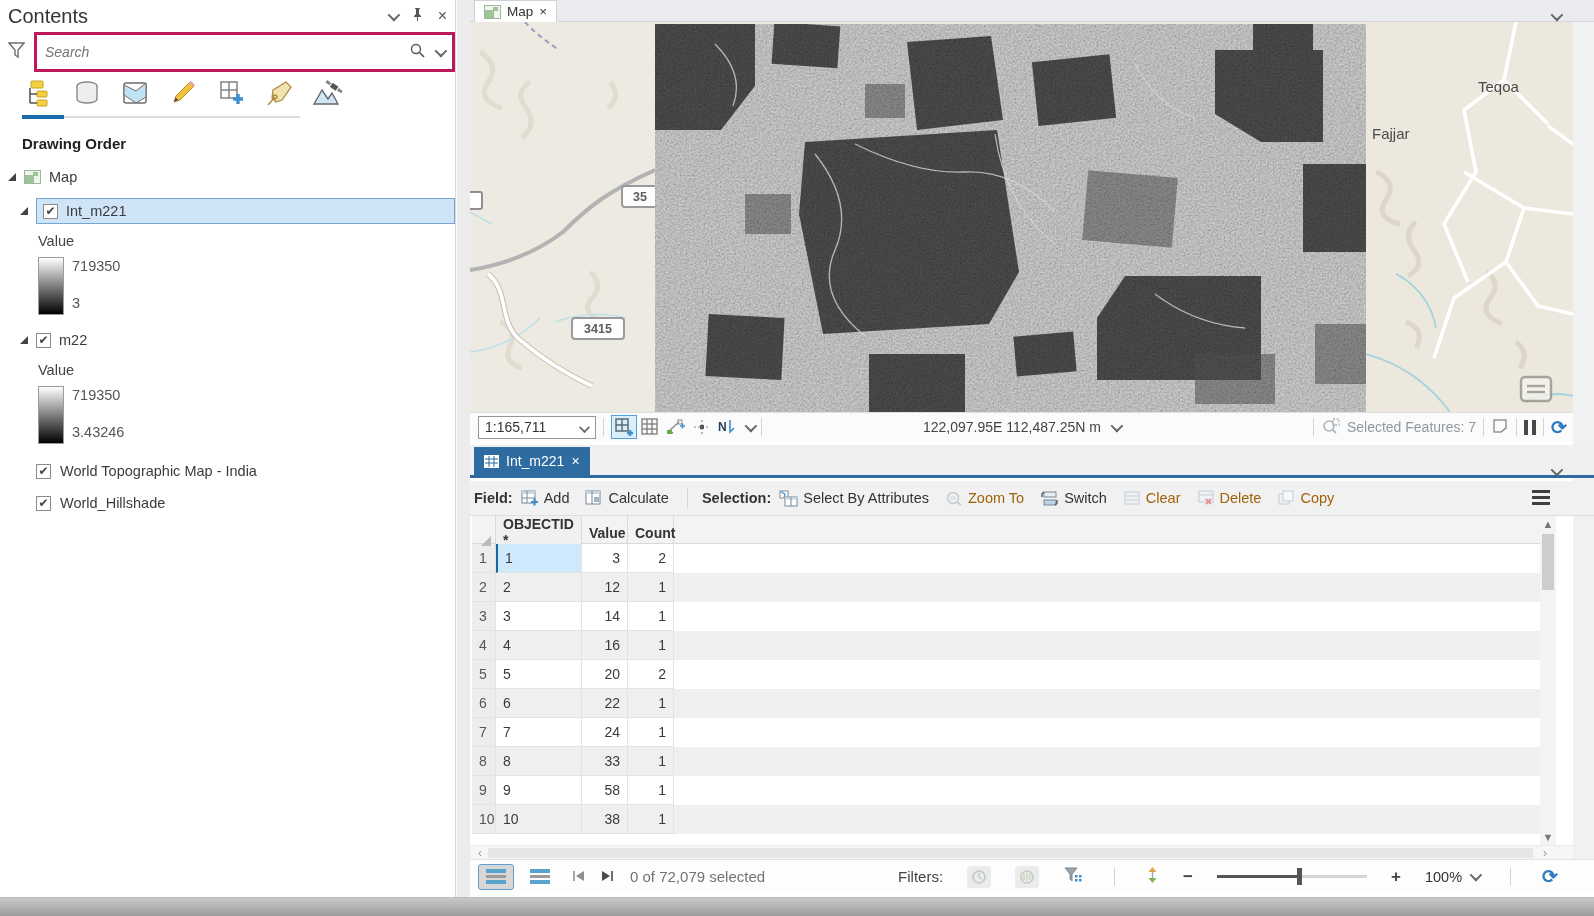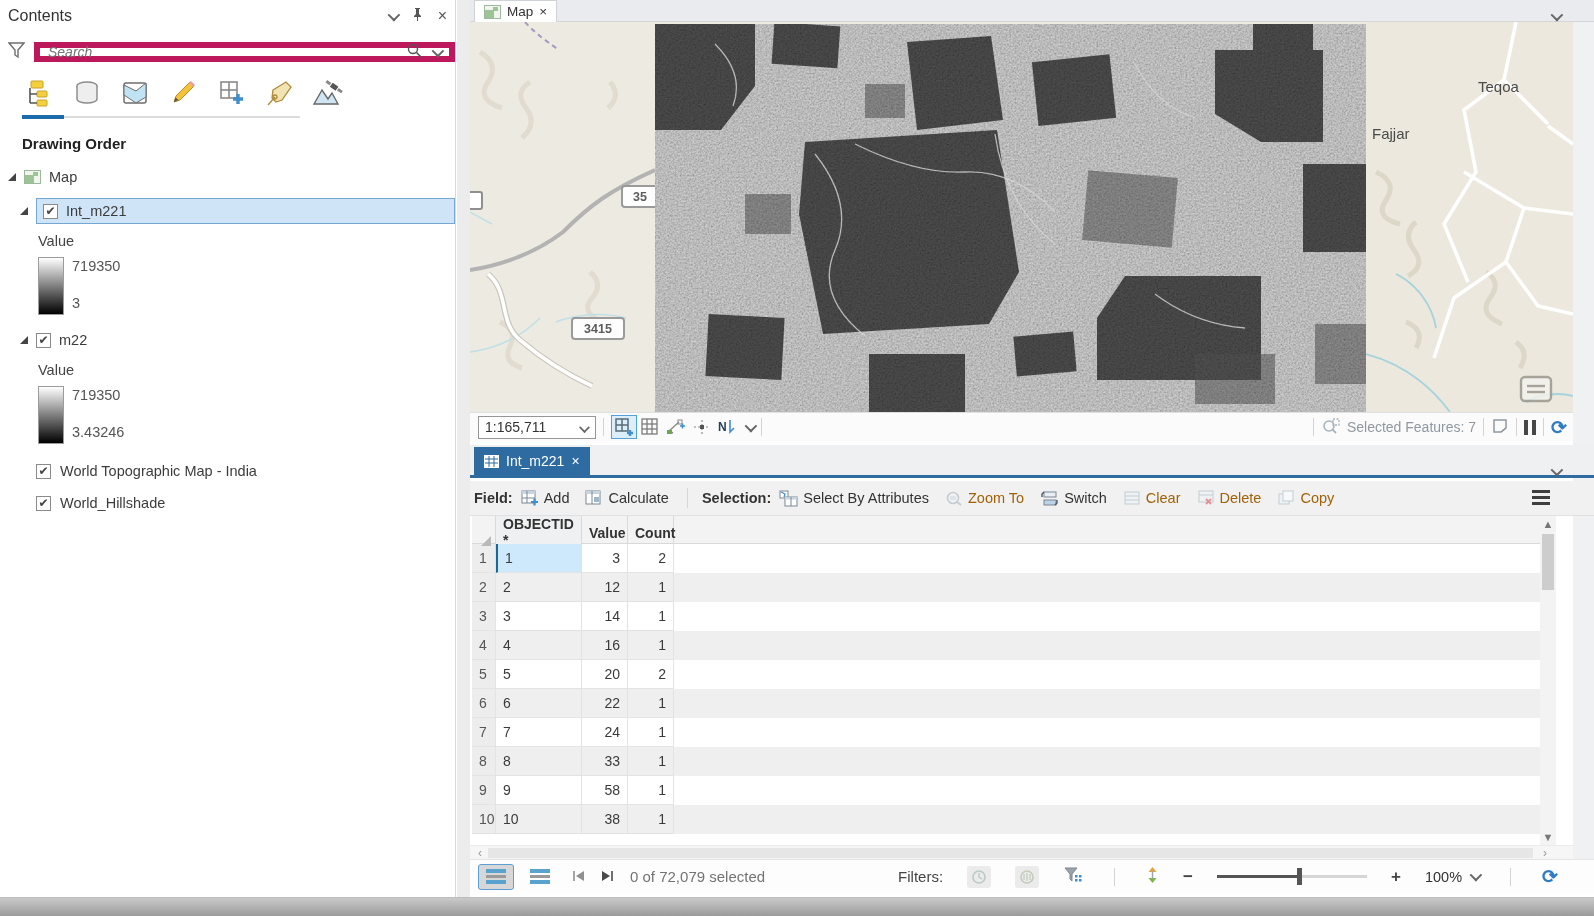--- a/index.html
+++ b/index.html
@@ -3,27 +3,27 @@
 <meta charset="utf-8">
 <style>
   * { margin:0; padding:0; box-sizing:border-box; }
   html,body { width:1594px; height:916px; overflow:hidden; background:#fff;
     font-family:"Liberation Sans", sans-serif; color:#333; }
   #root { position:relative; width:1594px; height:916px; background:#fff; }
 
   
   #contents { position:absolute; left:0; top:0; width:456px; height:897px; background:#fff; border-right:1px solid #d9d9d9; }
   .c-header { position:absolute; left:0; top:0; width:100%; height:32px; display:flex; align-items:center; padding:0 8px; }
-  .c-title { font-size:16px; color:#333; flex:1; }
+  .c-title { font-size:20px; color:#333; flex:1; }
   .c-header-icons { display:flex; gap:14px; align-items:center; }
   .chev { width:9px; height:9px; border-right:2px solid #666; border-bottom:2px solid #666; transform:rotate(45deg) translateY(-2px); display:inline-block; }
   .pin-glyph,.x-glyph { font-size:16px; color:#555; line-height:1; }
   .search-row { position:absolute; left:0; top:38px; width:100%; height:28px; display:flex; align-items:center; }
   .filter-funnel { margin:0 9px 0 8px; }
-  .search-box { flex:1; height:20px; border:6px solid #be185d; background:#fff; display:flex; align-items:center; margin-right:0; }
+  .search-box { flex:1; height:40px; border:3px solid #be185d; background:#fff; display:flex; align-items:center; margin-right:0; }
   .search-box input { flex:1; border:none; outline:none; font-style:italic; font-size:14px; color:#777; padding:0 8px; font-family:"Liberation Sans",sans-serif; background:transparent; }
   .magn { margin-right:10px; }
   .sb-chev { margin-right:8px; }
   .c-toolbar { position:absolute; left:22px; top:76px; display:flex; gap:14px; align-items:center; }
   .c-tool { width:34px; height:34px; display:flex; align-items:center; justify-content:center; }
   .c-underline { position:absolute; left:22px; top:116px; width:278px; height:2px; background:#dcdcdc; }
   .c-underline .active { position:absolute; left:0; top:-1px; width:42px; height:4px; background:#1c6bab; }
   .do-heading { position:absolute; left:22px; top:135px; font-size:15px; font-weight:bold; color:#222; }
   .tree { position:absolute; left:0; top:164px; width:100%; font-size:14.5px; color:#3c3c3c; }
   .trow { position:relative; height:26px; display:flex; align-items:center; }
@@ -429,20 +429,24 @@
       </div>
       <div class="ms-icon">
         <svg width="22" height="18" viewBox="0 0 22 18">
             <text x="1" y="13" font-size="12" font-weight="bold" fill="#23415f" font-family="Liberation Sans,sans-serif">N</text>
             <path d="M13 2v12l4-4" fill="none" stroke="#3e8fce" stroke-width="1.6"></path>
           </svg>
       </div>
       <span style="margin-left:4px;"><span class="chev"></span></span>
       <span class="vsep"></span>
 
+      <div class="coords-wrap">
+        <span>122,097.95E 112,487.25N m</span>
+        <span><span class="chev"></span></span>
+      </div>
 
       <div class="ms-right">
         <span class="vsep"></span>
         <span style="margin-right:6px;">
           <svg width="20" height="18" viewBox="0 0 20 18">
               <circle cx="8" cy="9" r="5" fill="none" stroke="#a9b4bc" stroke-width="1.6"></circle>
               <line x1="11.5" y1="12.5" x2="15" y2="16" stroke="#a9b4bc" stroke-width="1.8"></line>
               <rect x="12" y="2" width="6" height="6" fill="none" stroke="#a9b4bc" stroke-width="1.3" stroke-dasharray="2 1.5"></rect>
             </svg>
         </span>

